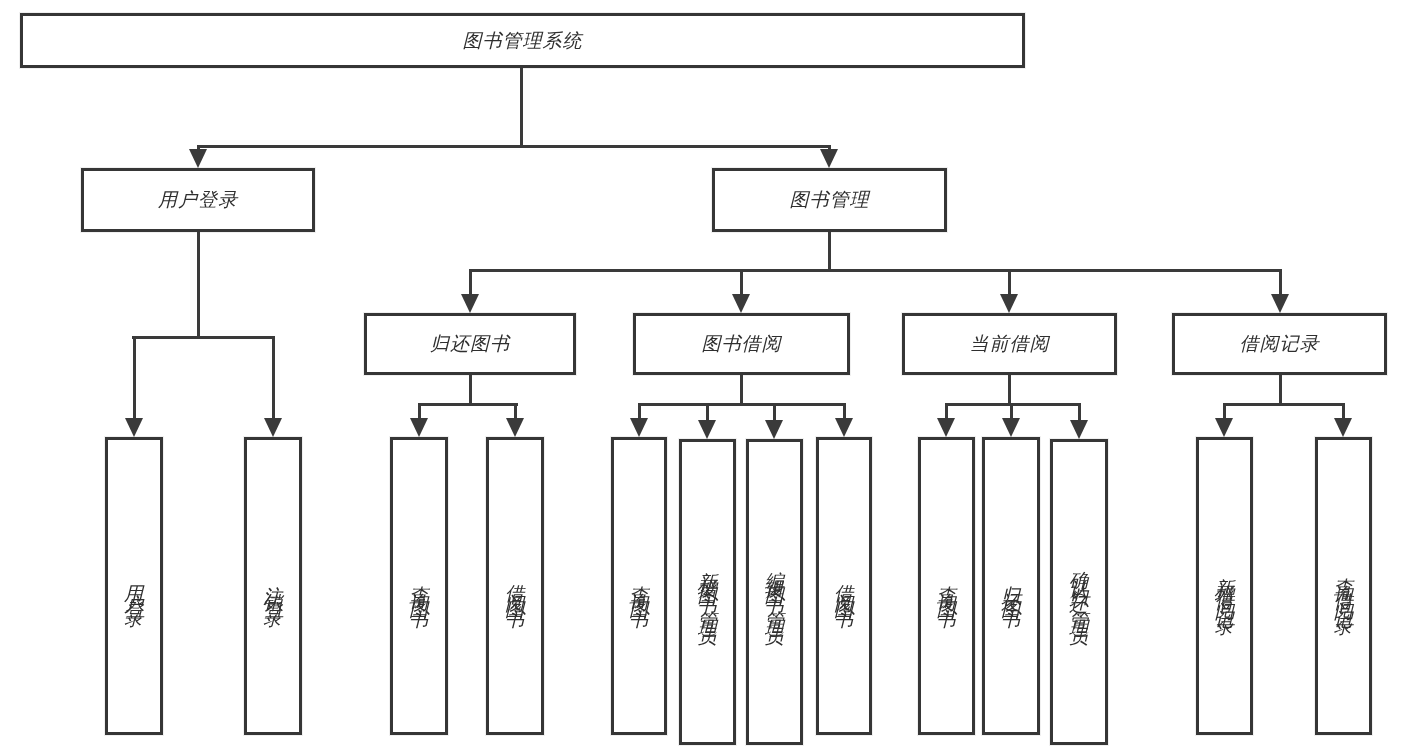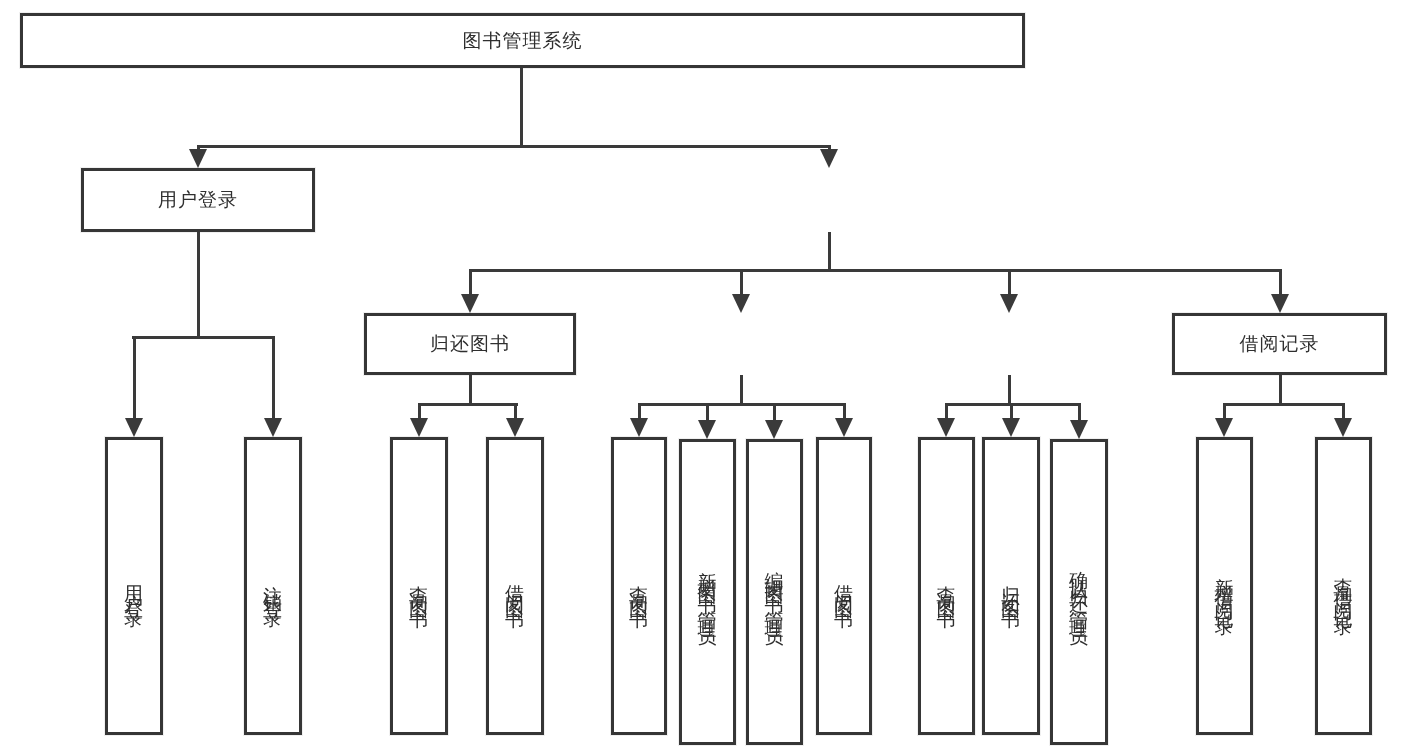--- a/index.html
+++ b/index.html
@@ -3,20 +3,21 @@
 <meta charset="utf-8">
 <style>
   html, body { margin: 0; padding: 0; background: #ffffff; }
   #canvas {
     position: relative;
     width: 1405px;
     height: 747px;
     background: #ffffff;
     font-family: "Liberation Sans", "DejaVu Sans", sans-serif;
     overflow: hidden;
+    font-style: italic;
   }
   .box {
     position: absolute;
     border: 3px solid #363636;
     background: #ffffff;
     box-shadow: 0 0 0 1px rgba(0,0,0,0.06);
     display: flex;
     align-items: center;
     justify-content: center;
     box-sizing: border-box;
@@ -64,20 +65,23 @@
   <div class="line" style="left:520px; top:68px; width:3px; height:80px;"></div>
   <div class="line" style="left:197px; top:145px; width:634px; height:3px;"></div>
   <div class="line" style="left:197px; top:145px; width:3px; height:10px;"></div>
   <div class="arrowhead" style="left:189px; top:149px;"></div>
   <div class="line" style="left:828px; top:145px; width:3px; height:10px;"></div>
   <div class="arrowhead" style="left:820px; top:149px;"></div>
 
   <div class="box hbox" style="left:81px; top:168px; width:234px; height:64px;">
     <span>用户登录</span>
   </div>
+  <div class="box hbox" style="left:712px; top:168px; width:235px; height:64px;">
+    <span>图书管理</span>
+  </div>
 
   <div class="line" style="left:197px; top:232px; width:3px; height:107px;"></div>
   <div class="line" style="left:132px; top:336px; width:143px; height:3px;"></div>
   <div class="line" style="left:133px; top:336px; width:3px; height:86px;"></div>
   <div class="arrowhead" style="left:125px; top:418px;"></div>
   <div class="line" style="left:272px; top:336px; width:3px; height:86px;"></div>
   <div class="arrowhead" style="left:264px; top:418px;"></div>
 
   <div class="line" style="left:828px; top:232px; width:3px; height:40px;"></div>
   <div class="line" style="left:469px; top:269px; width:813px; height:3px;"></div>
@@ -85,20 +89,26 @@
   <div class="arrowhead" style="left:461px; top:294px;"></div>
   <div class="line" style="left:740px; top:269px; width:3px; height:28px;"></div>
   <div class="arrowhead" style="left:732px; top:294px;"></div>
   <div class="line" style="left:1008px; top:269px; width:3px; height:28px;"></div>
   <div class="arrowhead" style="left:1000px; top:294px;"></div>
   <div class="line" style="left:1279px; top:269px; width:3px; height:28px;"></div>
   <div class="arrowhead" style="left:1271px; top:294px;"></div>
 
   <div class="box hbox" style="left:364px; top:313px; width:212px; height:62px;">
     <span>归还图书</span>
+  </div>
+  <div class="box hbox" style="left:633px; top:313px; width:217px; height:62px;">
+    <span>图书借阅</span>
+  </div>
+  <div class="box hbox" style="left:902px; top:313px; width:215px; height:62px;">
+    <span>当前借阅</span>
   </div>
   <div class="box hbox" style="left:1172px; top:313px; width:215px; height:62px;">
     <span>借阅记录</span>
   </div>
 
   <div class="line" style="left:469px; top:375px; width:3px; height:31px;"></div>
   <div class="line" style="left:418px; top:403px; width:100px; height:3px;"></div>
   <div class="line" style="left:418px; top:403px; width:3px; height:18px;"></div>
   <div class="arrowhead" style="left:410px; top:418px;"></div>
   <div class="line" style="left:514px; top:403px; width:3px; height:18px;"></div>

